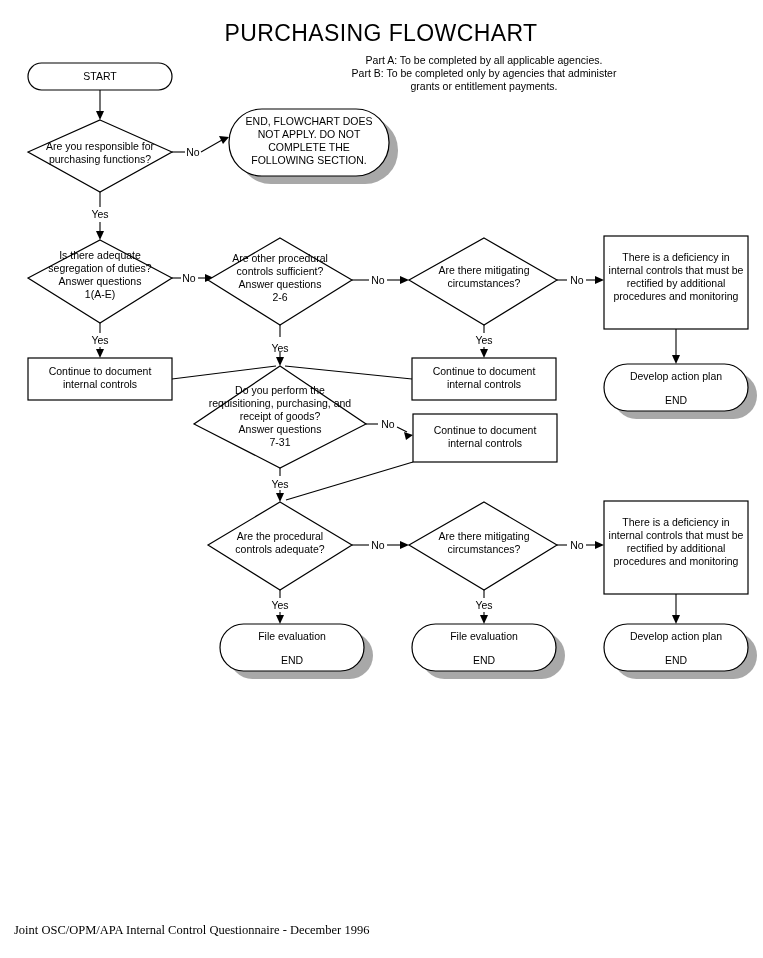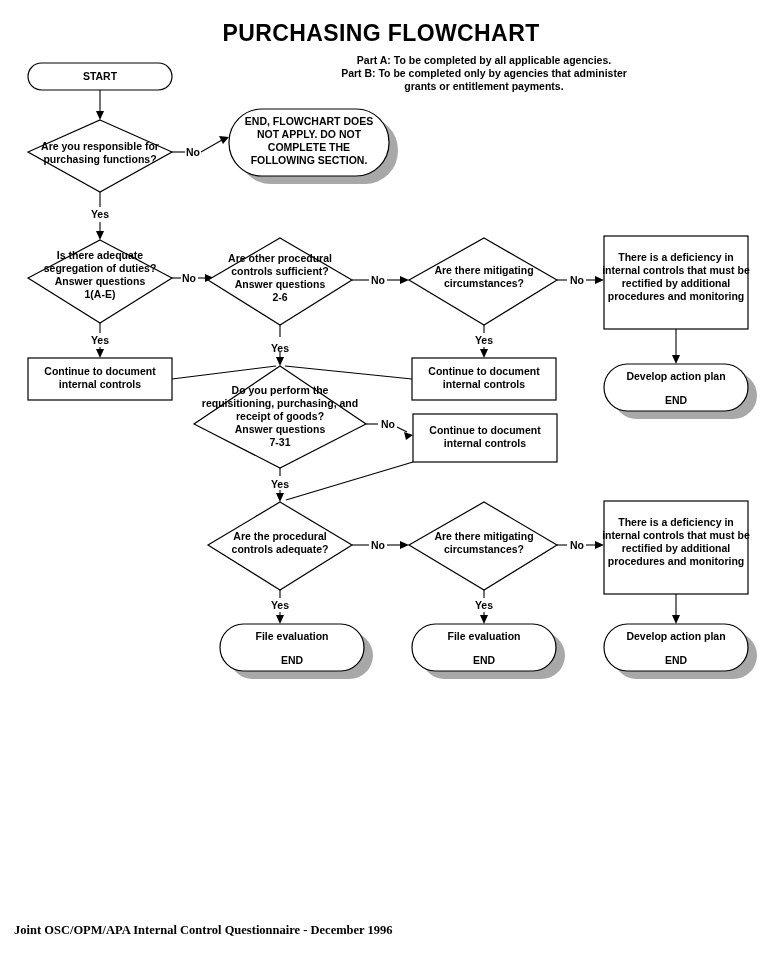--- a/index.html
+++ b/index.html
@@ -7,21 +7,20 @@
     padding: 0;
     background: #ffffff;
   }
   #page {
     position: relative;
     width: 763px;
     height: 958px;
     background: #ffffff;
     overflow: hidden;
     font-family: "Liberation Sans", sans-serif;
-    font-weight: bold;
   }
   #flow-svg {
     position: absolute;
     left: 0;
     top: 0;
     width: 763px;
     height: 958px;
     display: block;
   }
   .shape-fill {

